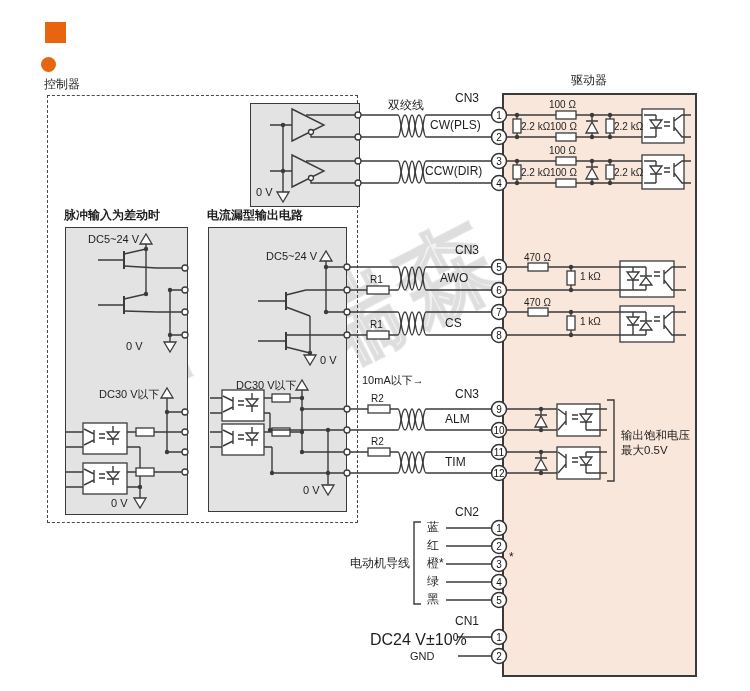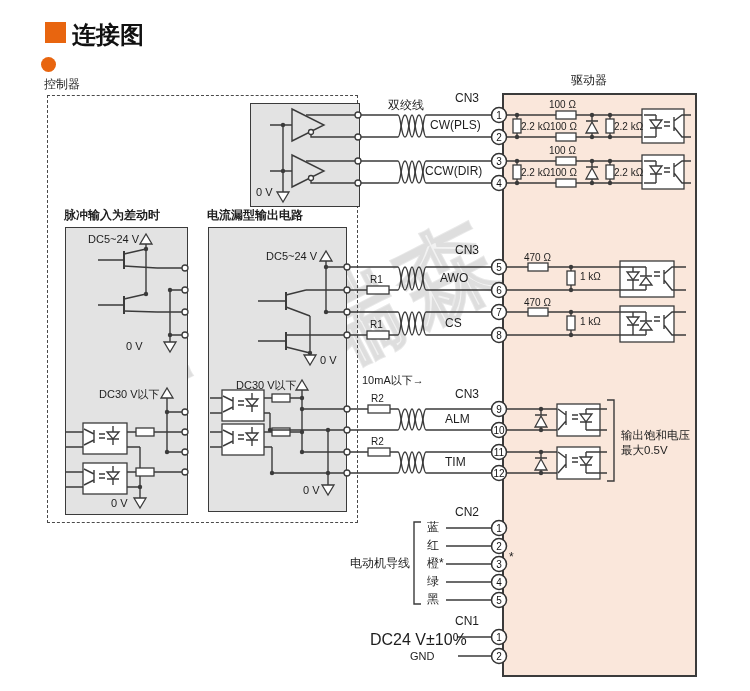--- a/index.html
+++ b/index.html
@@ -29,21 +29,20 @@
      font-size:96px;font-weight:bold;letter-spacing:10px;white-space:nowrap;
      color:rgba(130,130,130,0.10);-webkit-text-stroke:2px rgba(150,150,150,0.22);
      transform:rotate(-27deg);pointer-events:none;}
 </style>
 </head>
 <body>
 
 <div id="stage">
 
   <div class="title-square"></div>
-  <div class="title">连接图</div>
   <div class="subtitle-bullet"></div>
 
   <div class="watermark">广州瑞森</div>
 
   <div class="lbl" style="left:44px;top:78px;">控制器</div>
   <div class="box dashed" style="left:47px;top:95px;width:311px;height:428px;"></div>
   <div class="box gray" style="left:250px;top:103px;width:110px;height:104px;"></div>
   <div class="box gray" style="left:65px;top:227px;width:123px;height:288px;"></div>
   <div class="box gray" style="left:208px;top:227px;width:139px;height:285px;"></div>
   <div class="lbl" style="left:571px;top:74px;">驱动器</div>

